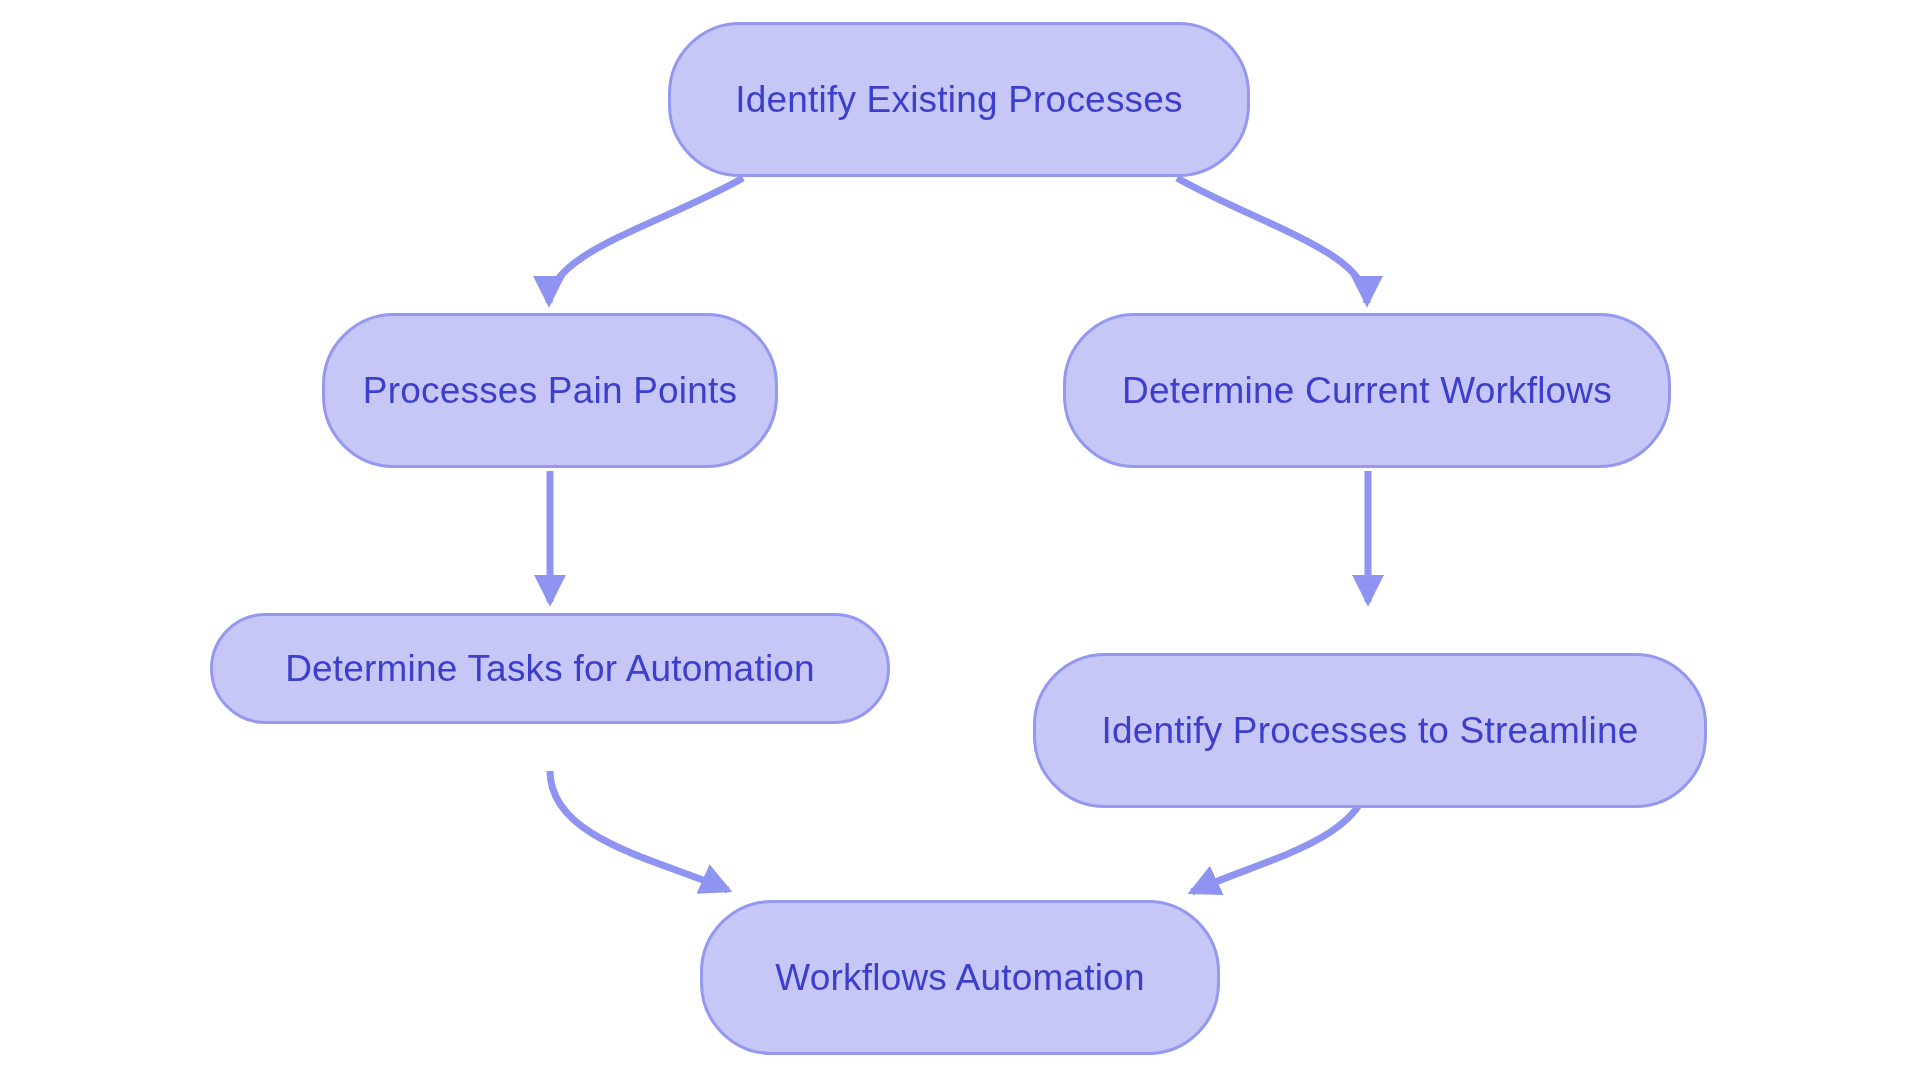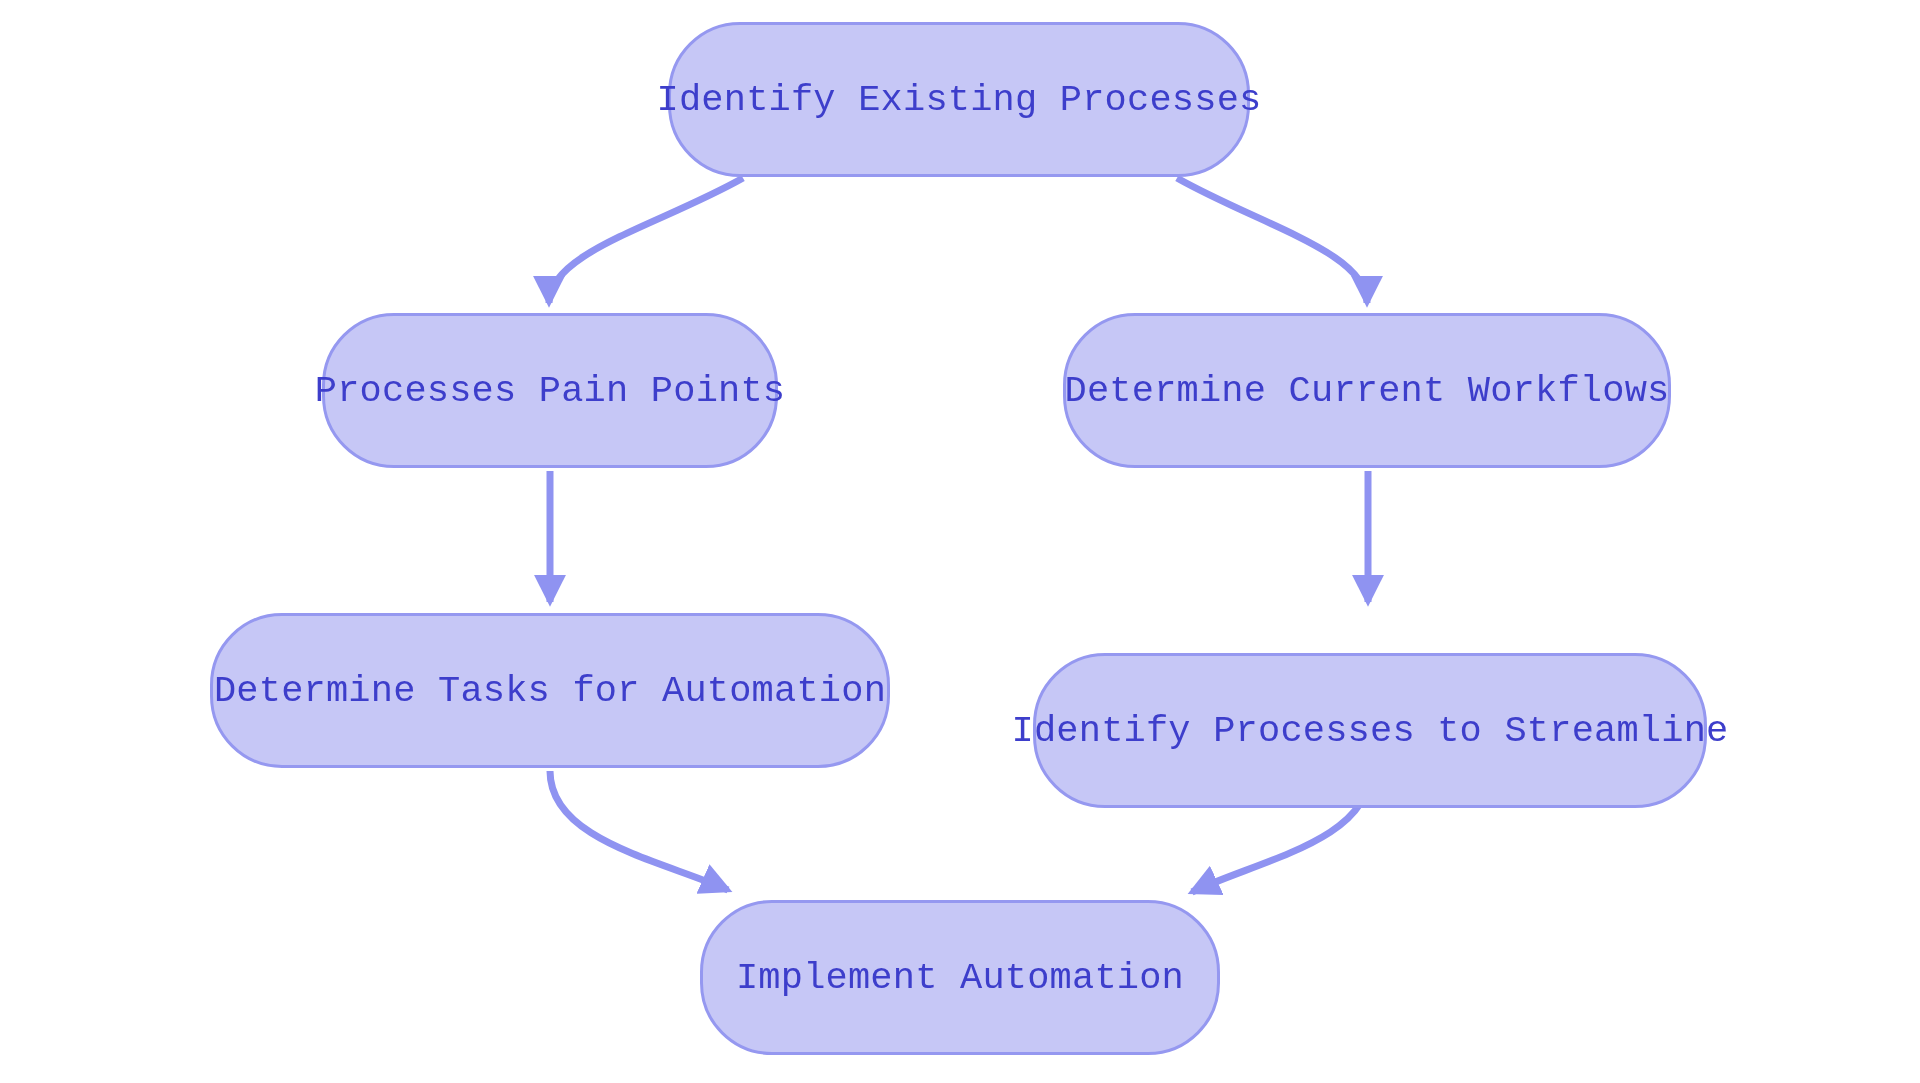--- a/index.html
+++ b/index.html
@@ -6,21 +6,21 @@
     margin: 0;
     padding: 0;
     background: #ffffff;
   }
   #canvas {
     position: relative;
     width: 1920px;
     height: 1083px;
     background: var(--bg, #ffffff);
     overflow: hidden;
-    font-family: Liberation Mono, monospace;
+    font-family: Liberation Sans, sans-serif;
   }
   #edges {
     position: absolute;
     left: 0;
     top: 0;
     width: 1920px;
     height: 1083px;
   }
   .node {
     position: absolute;
@@ -69,25 +69,25 @@
   </div>
 
   <div class="node" style="left:322px; top:313px; width:456px; height:155px;">
     <span>Processes Pain Points</span>
   </div>
 
   <div class="node" style="left:1063px; top:313px; width:608px; height:155px;">
     <span>Determine Current Workflows</span>
   </div>
 
-  <div class="node" style="left:210px; top:613px; width:680px; height:155px;">
+  <div class="node" style="left:210px; top:613px; width:680px; height:111px;">
     <span>Determine Tasks for Automation</span>
   </div>
 
   <div class="node" style="left:1033px; top:613px; width:674px; height:155px;margin-top:40px;">
     <span>Identify Processes to Streamline</span>
   </div>
 
   <div class="node" style="left:700px; top:900px; width:520px; height:155px;">
-    <span>Implement Automation</span>
+    <span>Workflows Automation</span>
   </div>
 
 </div>
 
 </body></html>

